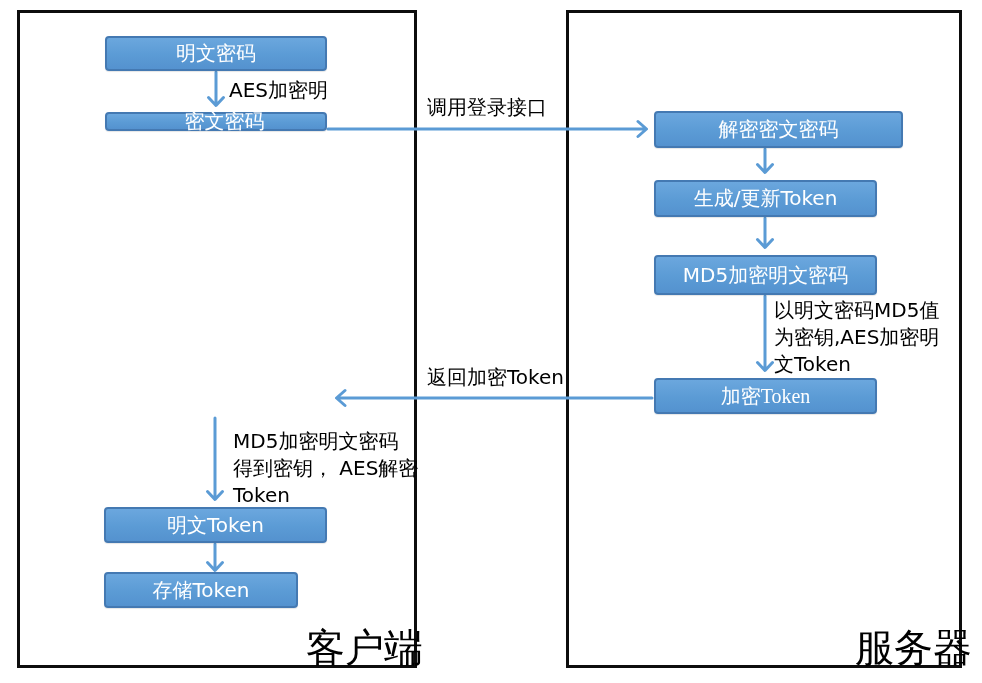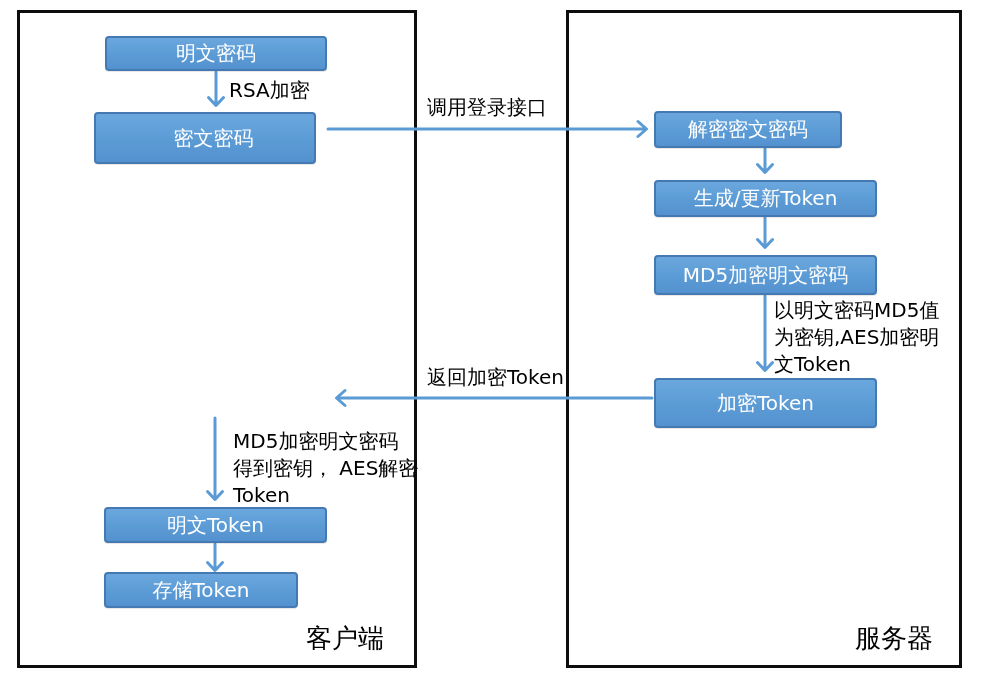--- a/index.html
+++ b/index.html
@@ -44,46 +44,46 @@
     justify-content: center;
     color: #ffffff;
     font-size: 20px;
     background: linear-gradient(180deg, #6BA7DE 0%, #5B9BD5 55%, #5492CF 100%);
     border: 2px solid #4479B2;
     border-radius: 4px;
     box-shadow: 0 1px 1px rgba(0,0,0,0.10);
     white-space: nowrap;
   }
   .n-plain-password       { left: 105px; top: 36px;  width: 222px; height: 35px; }
-  .n-cipher-password      { left: 94px; top: 112px; width: 222px; height: 52px; padding-left: 17px; }
+  .n-cipher-password      { left: 105px; top: 112px; width: 222px; height: 19px; padding-left: 17px; }
   .n-get-encrypted-token  { left: 104px; top: 381px; width: 224px; height: 36px; }
   .n-plain-token          { left: 104px; top: 507px; width: 223px; height: 36px; text-align: right; }
   .n-store-token          { left: 104px; top: 572px; width: 194px; height: 36px; }
-  .n-decrypt-cipher       { left: 654px; top: 111px; width: 188px; height: 37px; }
+  .n-decrypt-cipher       { left: 654px; top: 111px; width: 249px; height: 37px; }
   .n-generate-token       { left: 654px; top: 180px; width: 223px; height: 37px; }
   .n-md5-encrypt          { left: 654px; top: 255px; width: 223px; height: 40px; }
-  .n-encrypted-token      { left: 654px; top: 378px; width: 223px; height: 50px; }
+  .n-encrypted-token      { left: 654px; top: 378px; width: 223px; height: 36px; font-family: Liberation Serif, serif; }
 
   .edge-label {
     position: absolute;
     color: #000000;
     font-size: 20px;
     line-height: 27px;
     white-space: pre-line;
   }
   .lbl-rsa     { left: 229px; top: 77px; }
   .lbl-call    { left: 427px; top: 94px; }
   .lbl-aes-enc { left: 774px; top: 297px; width: 200px; }
   .lbl-return  { left: 427px; top: 364px; }
   .lbl-aes-dec { left: 233px; top: 428px; width: 205px; }
 
   .container-label {
     position: absolute;
     color: #000000;
-    font-size: 26px;
+    font-size: 39px;
     white-space: nowrap;
   }
   .client-label { left: 306px; top: 621px; }
   .server-label { left: 855px; top: 621px; }
 </style>
 </head>
 <body>
 
 <div class="canvas">
 
@@ -104,21 +104,21 @@
   <div class="node n-plain-password">明文密码</div>
   <div class="node n-cipher-password">密文密码</div>
   <div class="node n-plain-token">明文Token</div>
   <div class="node n-store-token">存储Token</div>
 
   <div class="node n-decrypt-cipher">解密密文密码</div>
   <div class="node n-generate-token">生成/更新Token</div>
   <div class="node n-md5-encrypt">MD5加密明文密码</div>
   <div class="node n-encrypted-token">加密Token</div>
 
-  <div class="edge-label lbl-rsa">RSA加密</div>
+  <div class="edge-label lbl-rsa">AES加密明</div>
   <div class="edge-label lbl-call">调用登录接口</div>
   <div class="edge-label lbl-aes-enc">以明文密码MD5值
 为密钥,AES加密明
 文Token</div>
   <div class="edge-label lbl-return">返回加密Token</div>
   <div class="edge-label lbl-aes-dec">MD5加密明文密码
 得到密钥， AES解密
 Token</div>
 
   <div class="container-label client-label">客户端</div>

